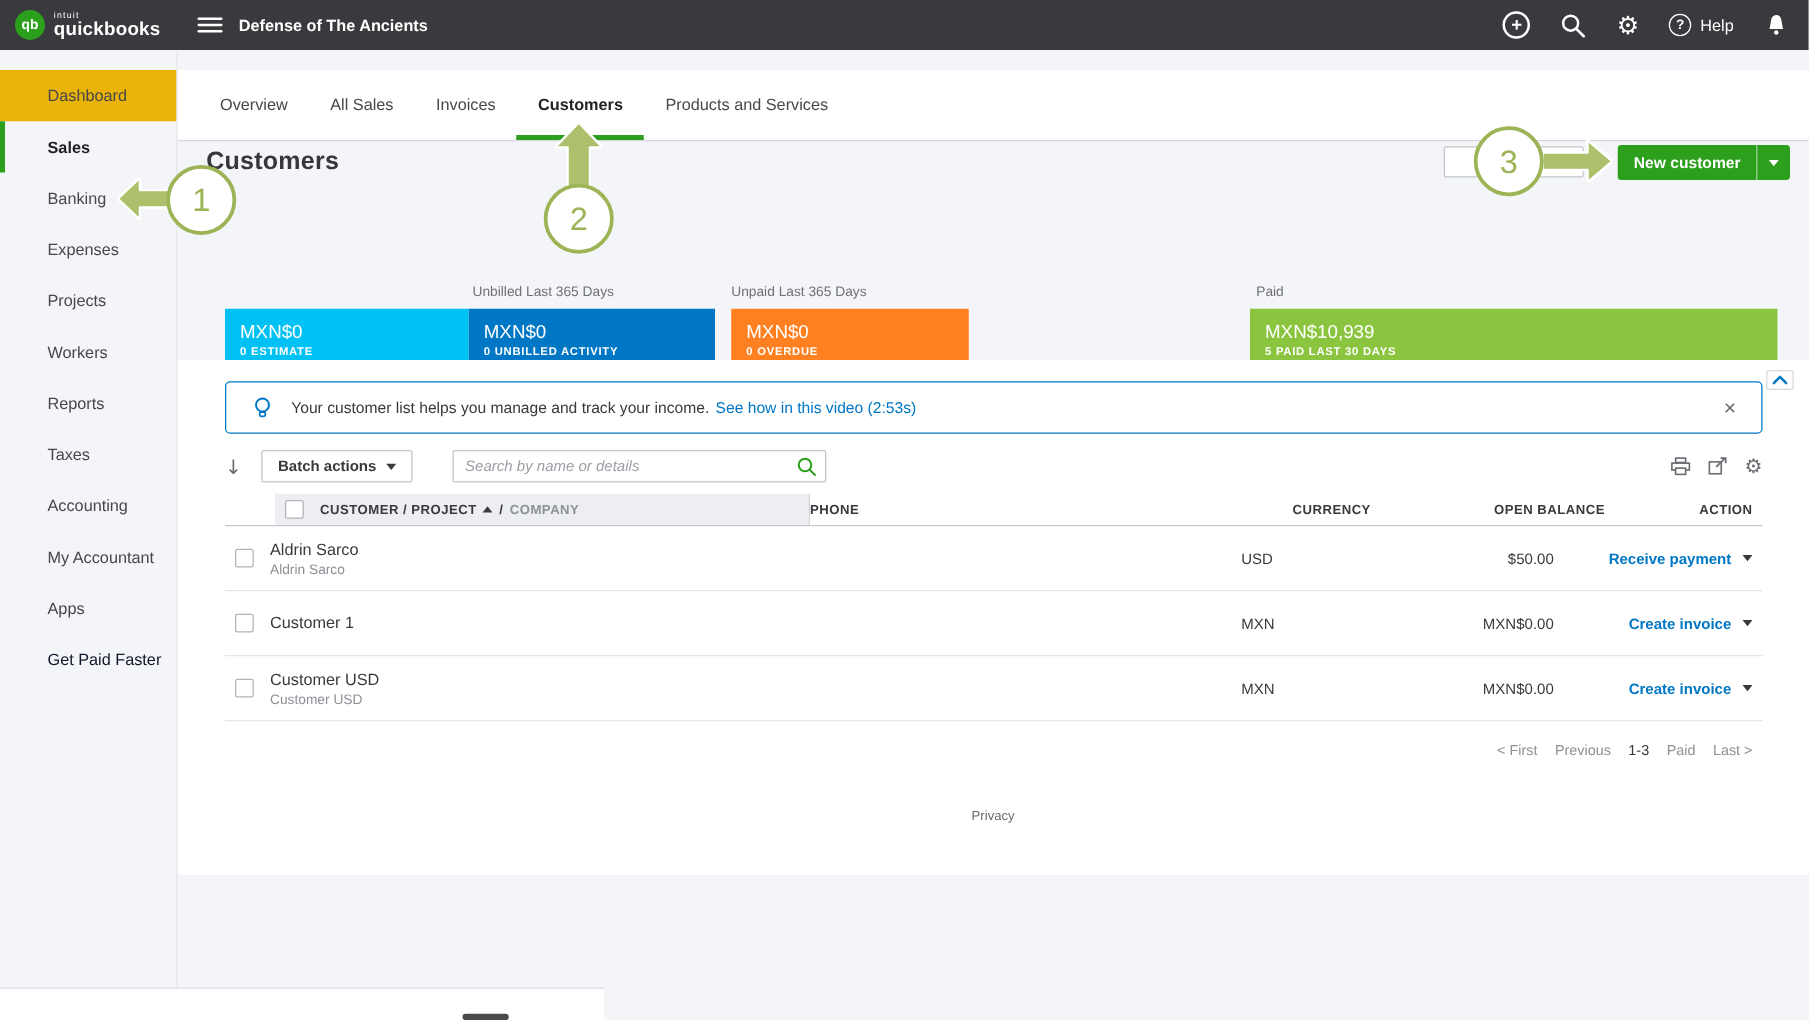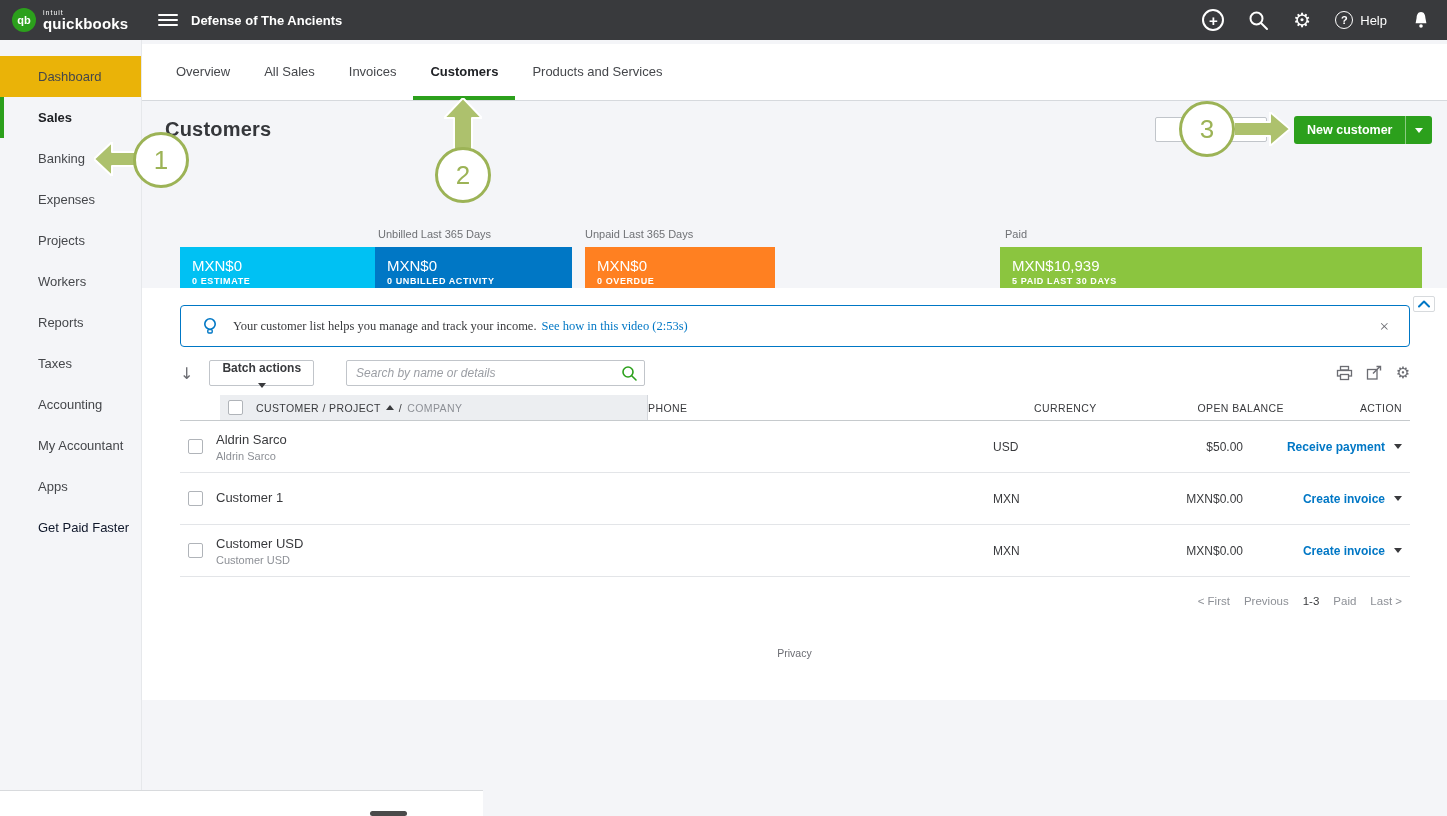--- a/index.html
+++ b/index.html
@@ -41,21 +41,21 @@
     background:#f4f5f8; border-right:1px solid #e6e8eb; padding-top:16px; z-index:2; }
   .sidebar-item { height:41px; line-height:41px; padding-left:38px; font-size:13px; color:#45474b; cursor:pointer; white-space:nowrap; }
   .sidebar-item.first { background:#eab308; }
   .sidebar-item.active { font-weight:bold; color:#202226; border-left:4px solid var(--brand_green,#2ca01c); padding-left:34px; }
   .sidebar-item.getpaid { color:#0f172a; }
   .orange-tick { position:absolute; left:0; top:412px; width:5px; height:16px; background:var(--seg_overdue,#ff8021); }
 
   
   .main { position:absolute; left:142px; top:40px; right:0; bottom:0; background:#f4f5f8; }
 
-  .tabsbar { position:absolute; left:0; top:4px; right:0; height:57px; background:#fff;
+  .tabsbar { position:absolute; left:0; top:16px; right:0; height:57px; background:#fff;
     border-bottom:1px solid #d6d9dd; display:flex; padding-left:17px; }
   .tab { position:relative; padding:0 17px; line-height:56px; font-size:13px; color:#45474b; cursor:pointer; }
   .tab.active { font-weight:bold; color:#202226; }
   .tab.active::after { content:""; position:absolute; left:0; right:0; bottom:0; height:4px; background:var(--brand_green,#2ca01c); }
 
   .header-zone { position:absolute; left:0; top:57px; right:0; height:191px; }
   .page-title { position:absolute; left:23px; top:21px; font-size:20px; font-weight:bold; color:#35373b; letter-spacing:.2px; }
   .customer-filter { position:absolute; left:1013px; top:20px; width:112px; height:25px;
     border:1px solid #c1c5ca; border-radius:2px; background:#fff; font-size:12px; padding:0 6px; }
   .new-customer { position:absolute; left:1152px; top:19px; height:28px; display:flex;
@@ -78,41 +78,41 @@
   .seg.unbilled { width:197px; background:var(--seg_unbilled,#0077c5); }
   .seg.overdue  { width:190px; background:var(--seg_overdue,#ff8021); margin-left:13px; }
   .seg.open     { width:210px; background:var(--seg_open,#b9bec4);margin-top:41px; }
   .seg.paid     { width:422px; background:var(--seg_paid,#8bc53f); margin-left:15px; }
 
   .content-panel { position:absolute; left:0; top:248px; right:0; height:412px; background:#fff; }
   .scrolltop { position:absolute; right:12px; top:8px; width:22px; height:16px; border:1px solid #d7dadd;
     border-radius:2px; background:#fff; display:flex; align-items:center; justify-content:center; cursor:pointer; }
 
   .banner { margin:17px 37px 0 38px; height:42px; border:1px solid var(--link_blue,#0077c5); border-radius:4px;
-    background:#fff; display:flex; align-items:center; padding:0 20px;font-family:Liberation Serif, serif; }
+    background:#fff; display:flex; align-items:center; padding:0 20px; }
   .banner-text { font-size:12.5px; color:#393a3d; margin-left:14px; }
   .banner-link { font-size:12.5px; color:var(--link_blue,#0077c5); margin-left:5px; cursor:pointer; }
   .banner-close { margin-left:auto; font-size:17px; color:#6b6c72; cursor:pointer; line-height:1; }
 
   .toolbar { margin:12px 37px 0 38px; height:28px; display:flex; align-items:center; }
   .sort-glyph { font-size:16px; color:#6b6c72; cursor:pointer; font-family:"DejaVu Sans",sans-serif; }
   .batch-btn { margin-left:16px; height:26px; border:1px solid #c1c5ca; border-radius:2px; background:#fff;
-    display:flex; align-items:center; gap:8px; padding:0 12px; font-size:12px; font-weight:bold; color:#393a3d; cursor:pointer;flex-direction:column; }
+    display:flex; align-items:center; gap:8px; padding:0 12px; font-size:12px; font-weight:bold; color:#393a3d; cursor:pointer; }
   .caret-down-dark { width:0; height:0; border-left:4px solid transparent; border-right:4px solid transparent; border-top:5px solid #393a3d; }
   .search-wrap { margin-left:32px; position:relative; width:299px; height:26px; }
   .search-input { width:100%; height:100%; border:1px solid #c1c5ca; border-radius:2px; padding:0 30px 0 9px;
     font-size:12px; font-style:italic; color:#393a3d; background:#fff; }
   .search-input::placeholder { color:#9b9ea4; font-style:italic; }
   .search-mag { position:absolute; right:7px; top:5px; cursor:pointer; }
   .toolbar-right { margin-left:auto; display:flex; align-items:center; gap:13px; }
   .tb-small-icon { cursor:pointer; display:flex; align-items:center; }
   .gear-small { font-size:16px; color:#6b6c72; font-family:"DejaVu Sans",sans-serif; line-height:1; }
 
   .cust-table { margin:8px 37px 0 38px; }
-  .thead { display:flex; align-items:stretch; height:26px; border-bottom:1px solid #c6cacd; font-size:10.5px; font-weight:normal; letter-spacing:.4px; color:#393a3d;padding-left:40px; }
+  .thead { display:flex; align-items:stretch; height:26px; border-bottom:1px solid #c6cacd; font-size:10.5px; font-weight:bold; letter-spacing:.4px; color:#393a3d;padding-left:40px; }
   .th-group { display:flex; background:#eceef1; border-right:1px solid #d4d7dc; }
   .col-check { width:36px; flex:none; display:flex; align-items:center; padding-left:8px; }
   .col-name { width:391px; flex:none; display:flex; align-items:center; }
   .col-phone { width:386px; flex:none; display:flex; align-items:center; }
   .col-currency { width:120px; flex:none; display:flex; align-items:center; }
   .col-balance { width:130px; flex:none; display:flex; align-items:center; justify-content:flex-end; }
   .col-action { flex:1; display:flex; align-items:center; justify-content:flex-end; padding-right:8px; }
   .sort-asc { width:0; height:0; border-left:4px solid transparent; border-right:4px solid transparent;
     border-bottom:5px solid #393a3d; display:inline-block; margin:0 5px; }
   .hd-sep { margin-right:5px; }

